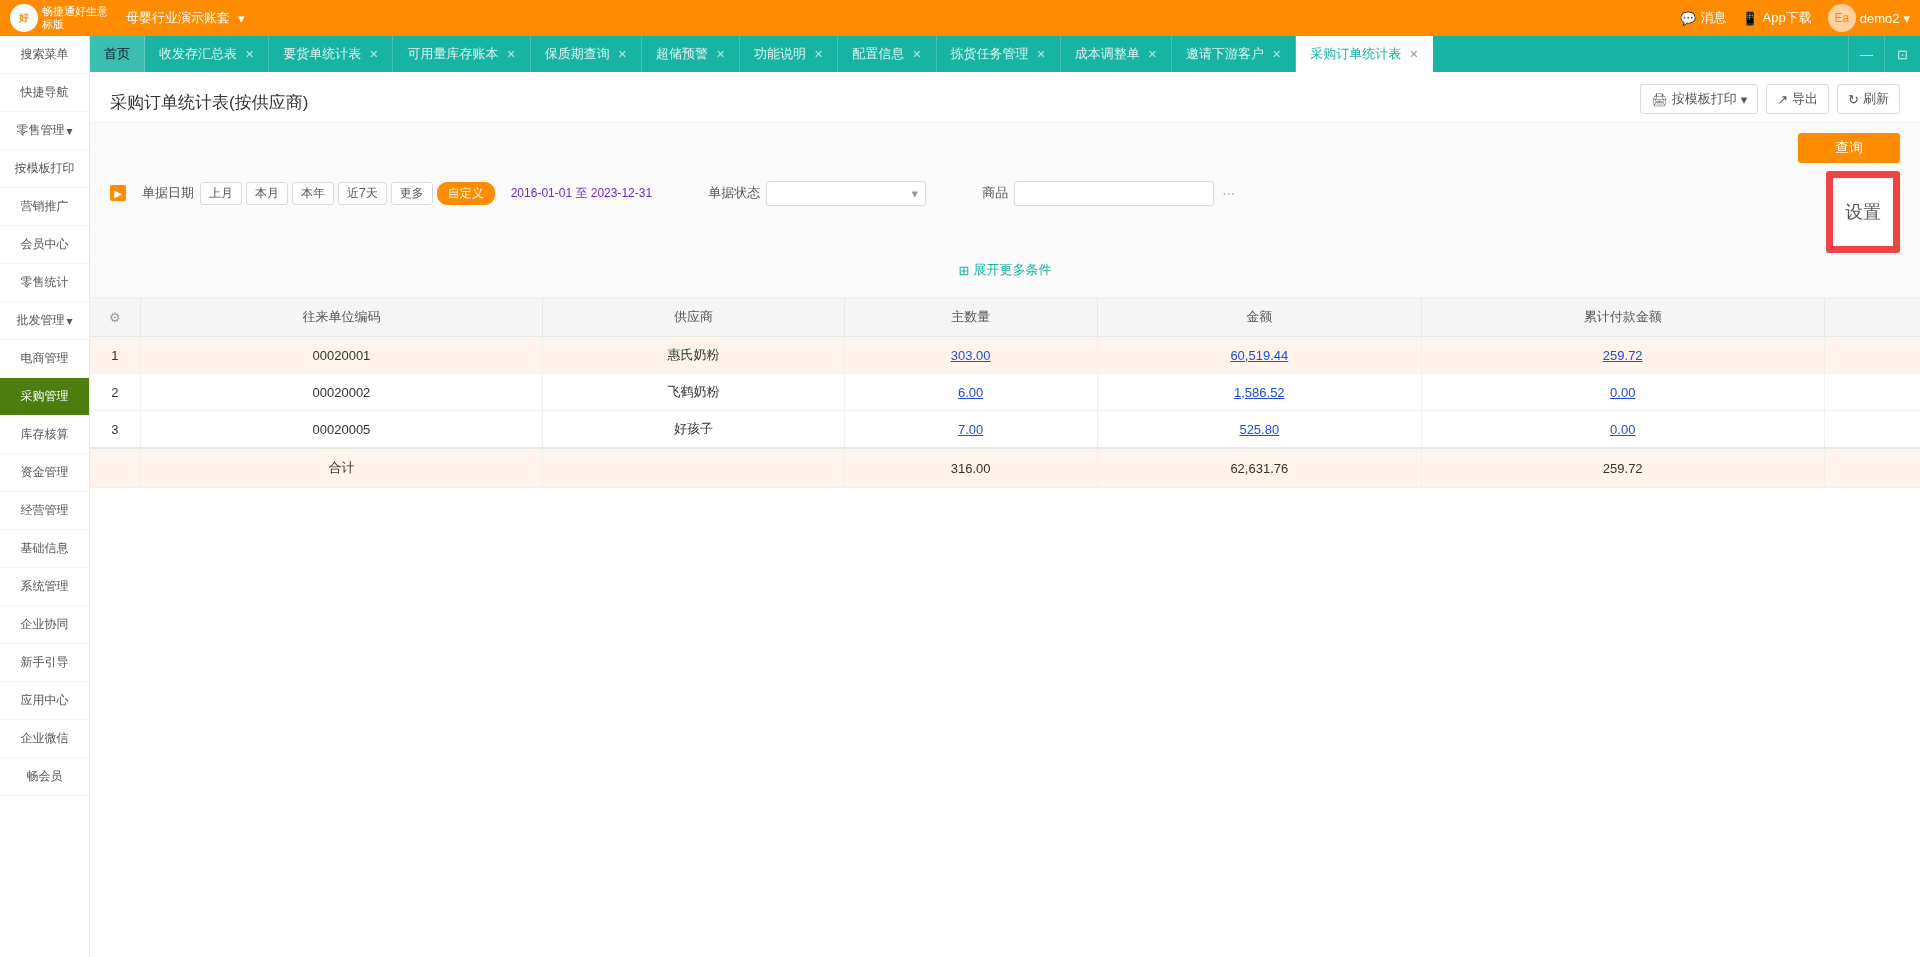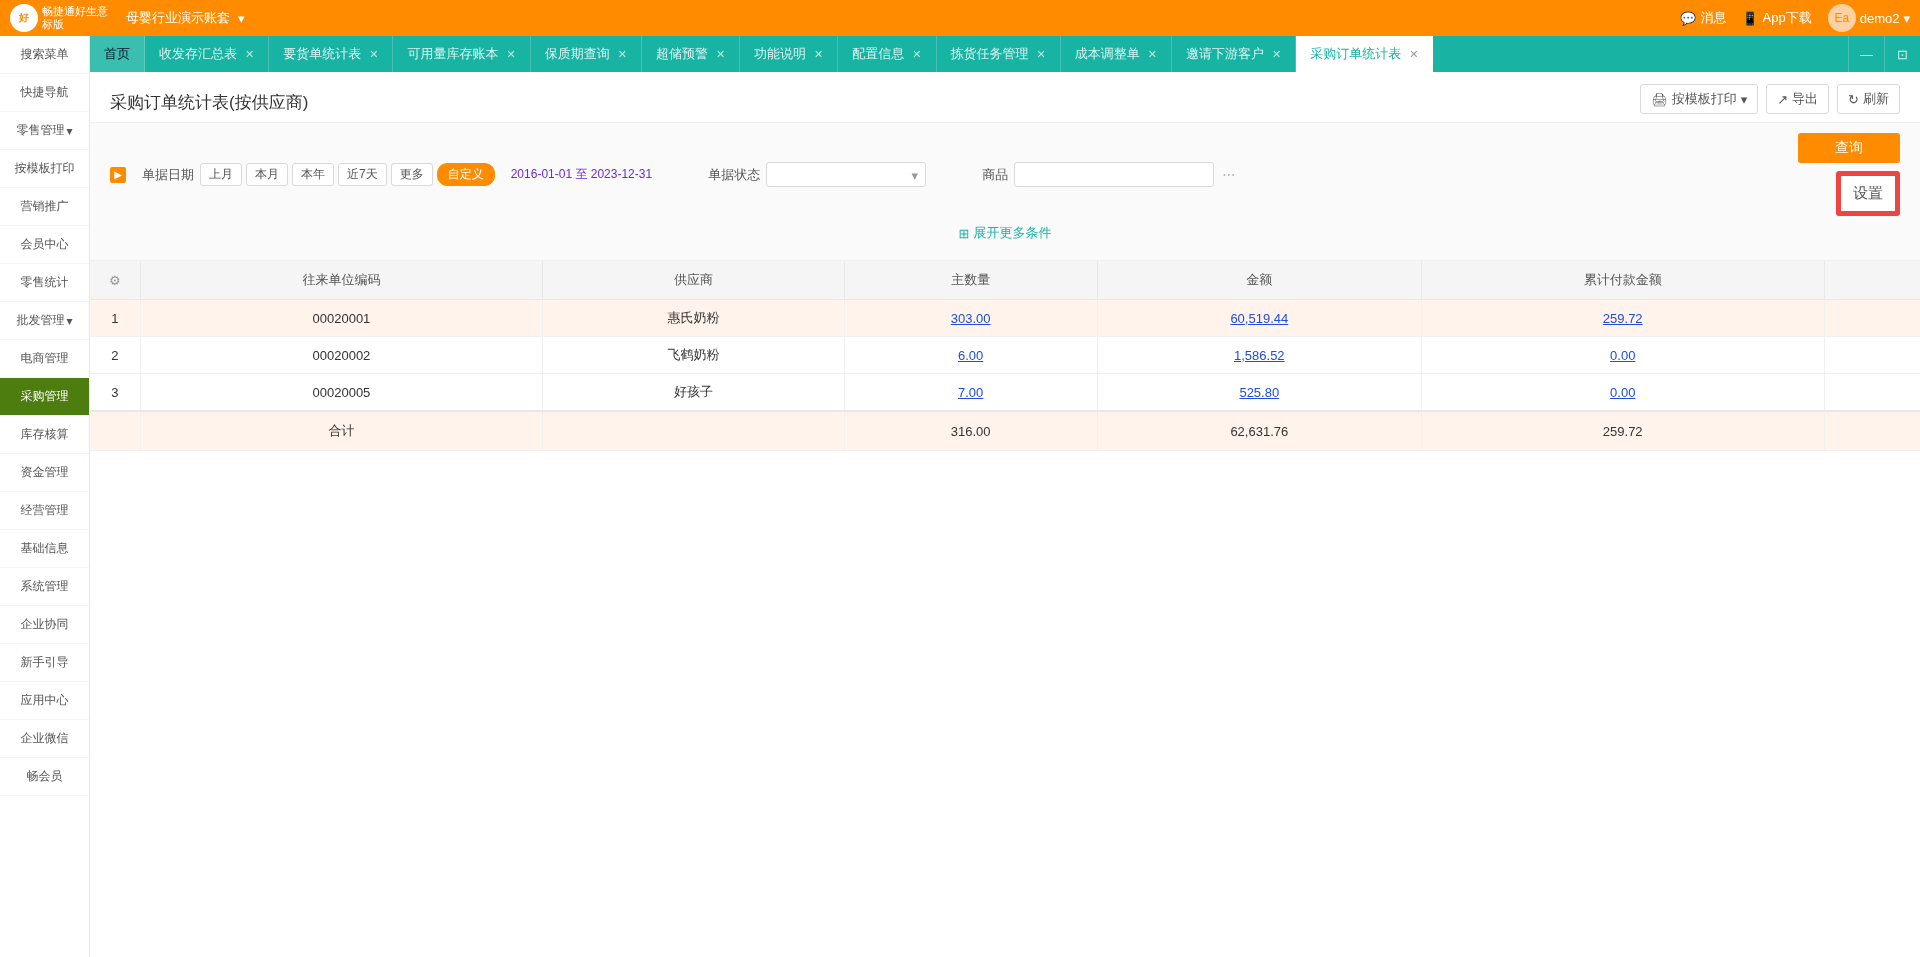--- a/index.html
+++ b/index.html
@@ -57,21 +57,21 @@
     .filter-dates { display: flex; align-items: center; gap: 4px; }
     .date-btn { padding: 2px 8px; border: 1px solid #d9d9d9; border-radius: 3px; cursor: pointer; font-size: 12px; color: #555; background: #fff; }
     .date-btn.custom { background: #ff8c00; color: #fff; border-color: #ff8c00; border-radius: 10px; padding: 2px 10px; }
     .date-range { color: #6d28d9; font-size: 12px; }
     .select-box { border: 1px solid #d9d9d9; padding: 4px 28px 4px 8px; border-radius: 3px; background: #fff; position: relative; min-width: 160px; cursor: pointer; font-size: 13px; color: #555; appearance: none; }
     .select-wrapper { position: relative; display: inline-block; }
     .select-wrapper::after { content: '▾'; position: absolute; right: 8px; top: 50%; transform: translateY(-50%); color: #999; pointer-events: none; }
     .expand-btn { display: flex; align-items: center; gap: 4px; color: #17b3a3; cursor: pointer; font-size: 13px; border: none; background: none; padding: 4px 8px; }
     .toggle-icon { width: 16px; height: 16px; background: #ff8c00; color: #fff; display: flex; align-items: center; justify-content: center; border-radius: 2px; font-size: 10px; cursor: pointer; flex-shrink: 0; }
     .btn-search { background: #ff8c00; color: #fff; border: none; padding: 6px 37px; border-radius: 3px; cursor: pointer; font-size: 14px; }
-    .btn-setting { border: 5px solid #ef4444; background: #fff; color: #555; padding: 8px 12px; border-radius: 3px; cursor: pointer; font-size: 15px; display: block; margin-top: 4px; }
+    .btn-setting { border: 7px solid #ef4444; background: #fff; color: #555; padding: 22px 12px; border-radius: 3px; cursor: pointer; font-size: 18px; display: block; margin-top: 4px; }
     .filter-expand-row { display: flex; justify-content: center; padding: 4px; }
     .goods-input { border: 1px solid #d9d9d9; padding: 4px 8px; border-radius: 3px; min-width: 200px; }
 
     
     .table-area { flex: 1; overflow: auto; padding: 0; }
     table { width: 100%; border-collapse: collapse; font-size: 13px; }
     thead tr { background: #f5f5f5; }
     th { padding: 10px 12px; text-align: center; color: #555; font-weight: 500; border-bottom: 1px solid #e8e8e8; border-right: 1px solid #e8e8e8; white-space: nowrap; }
     th:first-child { width: 50px; }
     td { padding: 9px 12px; text-align: center; border-bottom: 1px solid #f0f0f0; border-right: 1px solid #f0f0f0; color: #333; }

